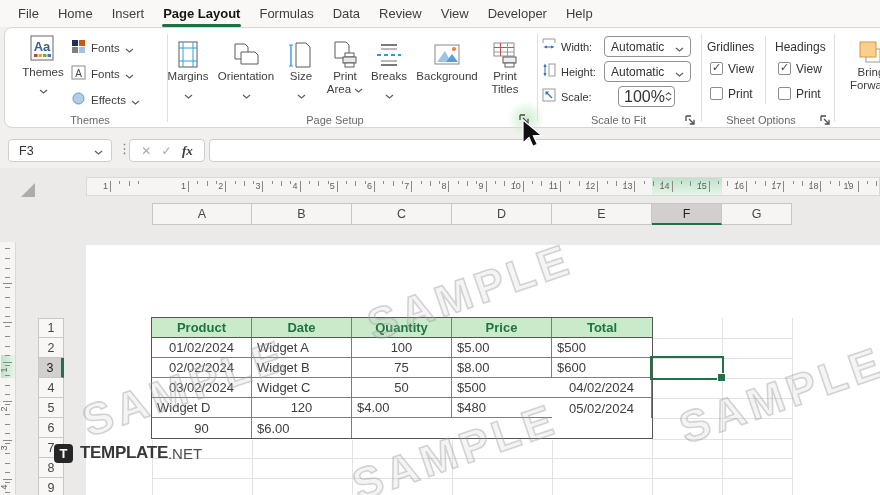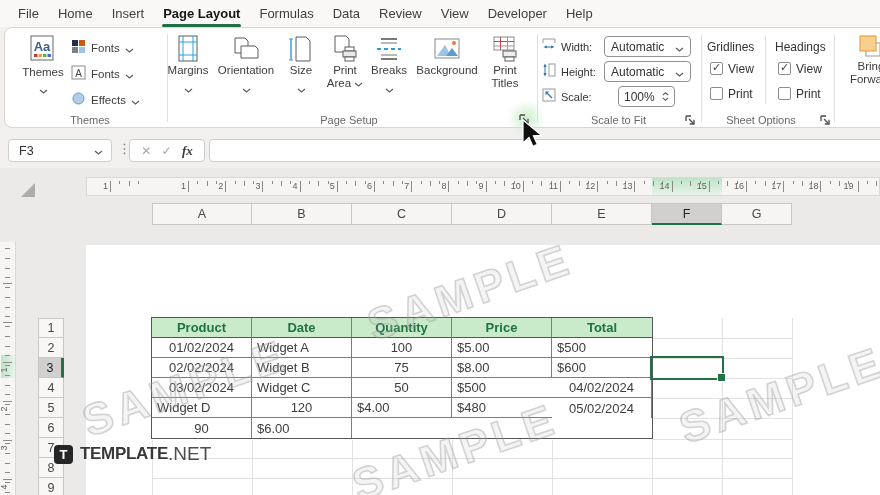--- a/index.html
+++ b/index.html
@@ -15,32 +15,32 @@
   
   .ribbon{position:absolute;left:4px;top:27px;width:890px;height:101px;background:#fff;
           border:1px solid #d8d5d2;border-radius:8px;box-sizing:border-box;}
   .vsep{position:absolute;top:6px;height:88px;width:1px;background:#e1dfdd;}
   .grp-label{position:absolute;top:86px;height:13px;font-size:11px;color:#6a6865;text-align:center;}
   .bigbtn{position:absolute;left:12px;top:5px;width:52px;height:78px;display:flex;flex-direction:column;
           align-items:center;border-radius:4px;}
   .bigbtn .lbl{font-size:11.5px;color:#3d3d3c;margin-top:3px;}
   .srow{position:absolute;left:66px;height:24px;width:96px;display:flex;align-items:center;gap:5px;}
   .srow .lbl{font-size:11.5px;color:#3d3d3c;}
-  .psbtn{position:absolute;top:6px;display:flex;flex-direction:column;align-items:center;}
+  .psbtn{position:absolute;top:12px;display:flex;flex-direction:column;align-items:center;}
   .psbtn .lbl{font-size:11.5px;color:#3d3d3c;line-height:13px;text-align:center;}
   .icon30{width:30px;height:30px;}
   .chev{margin-top:2px;}
   .scalerow{position:absolute;left:536px;width:158px;height:22px;display:flex;align-items:center;}
   .scalerow .lbl{font-size:11px;color:#333;margin-left:4px;}
   .combo{position:absolute;width:87px;height:21px;background:#fff;border:1px solid #919191;border-radius:4px;
          display:flex;align-items:center;justify-content:space-between;padding:0 6px;box-sizing:border-box;}
   .combo .val{font-size:12px;color:#333;}
   .spinner{position:absolute;width:57px;height:21px;background:#fff;border:1px solid #919191;border-radius:4px;
          display:flex;align-items:center;justify-content:space-between;padding:0 5px;box-sizing:border-box;}
-  .spinner .val{font-size:12px;color:#333;}
+  .spinner .val{font-size:16px;color:#333;}
   .spin-ud{display:flex;flex-direction:column;gap:1px;align-items:center;}
   .so-title{position:absolute;top:12px;font-size:12px;color:#333;}
   .cb{position:absolute;width:13px;height:13px;background:#fff;border:1px solid #8f8d8b;border-radius:2px;
       box-sizing:border-box;}
   .cb.checked::after{content:"✓";position:absolute;left:1px;top:-2px;font-size:11px;color:#3c3c3b;}
   .cb-lbl{position:absolute;font-size:12px;color:#333;}
   .launcher{position:absolute;width:14px;height:14px;}
   .glow{position:absolute;left:502px;top:72px;width:38px;height:38px;border-radius:50%;
         background:radial-gradient(circle,#cdeccd 0%,rgba(205,236,205,0) 70%);}
   
@@ -98,21 +98,21 @@
   .fillhandle{position:absolute;left:717px;top:373px;width:7px;height:7px;background:#217346;
         border:1px solid #fff;box-sizing:content-box;}
   
   .wm{position:absolute;font-size:44px;font-weight:bold;letter-spacing:5px;white-space:nowrap;
         color:rgba(180,180,180,0.14);-webkit-text-stroke:1.6px rgba(158,158,158,0.42);
         transform:translate(-50%,-50%) rotate(-19deg);z-index:40;pointer-events:none;}
   .brand{position:absolute;left:54px;top:443px;display:flex;align-items:center;gap:7px;z-index:45;}
   .brand-t{width:19px;height:19px;background:#262626;border-radius:4px;color:#fff;font-weight:bold;
         font-size:13px;display:flex;align-items:center;justify-content:center;}
   .brand-name{font-size:17px;font-weight:bold;color:#383838;letter-spacing:-0.3px;}
-  .brand-suffix{font-size:19px;color:#4e4e4e;}
+  .brand-suffix{font-size:15px;color:#4e4e4e;}
   .cursor{position:absolute;left:521px;top:119px;z-index:60;}
 </style>
 </head>
 <body>
 
 <div class="app">
 
   <div class="tabbar" id="tabbar">
       <div class="tab">File</div>
       <div class="tab">Home</div>
@@ -255,21 +255,21 @@
               <line x1="4" y1="12" x2="24" y2="12" stroke="#9a9a9a"></line>
               <line x1="10.5" y1="3" x2="10.5" y2="16" stroke="#c0504d"></line>
               <line x1="17.5" y1="3" x2="17.5" y2="16" stroke="#9a9a9a"></line>
               <rect x="13" y="17" width="13" height="6" fill="#eee" stroke="#5a5a5a"></rect>
               <rect x="15" y="23" width="9" height="4" fill="#fff" stroke="#5a5a5a"></rect>
             </svg></span>
           <span class="lbl">Print</span>
           <span class="lbl">Titles</span>
         </div>
       </div>
-    <div class="grp-label" style="left:284px;width:120px">Page Setup</div>
+    <div class="grp-label" style="left:270px;width:120px">Page Setup</div>
     <div class="glow"></div>
     <div class="launcher" id="ps-launcher" style="left:512px;top:84px"><svg width="14" height="14" viewBox="0 0 14 14">
           <path d="M3 3 h5 M3 3 v5" stroke="#4a4a4a" stroke-width="1.3" fill="none"></path>
           <path d="M6 6 L10.5 10.5" stroke="#4a4a4a" stroke-width="1.3"></path>
           <path d="M11 6.8 V11 H6.8" fill="none" stroke="#4a4a4a" stroke-width="1.3"></path>
         </svg></div>
     <div class="vsep" style="left:532px"></div>
 
     <div id="scale-rows">
         <div class="scalerow" style="top: 8px;">

